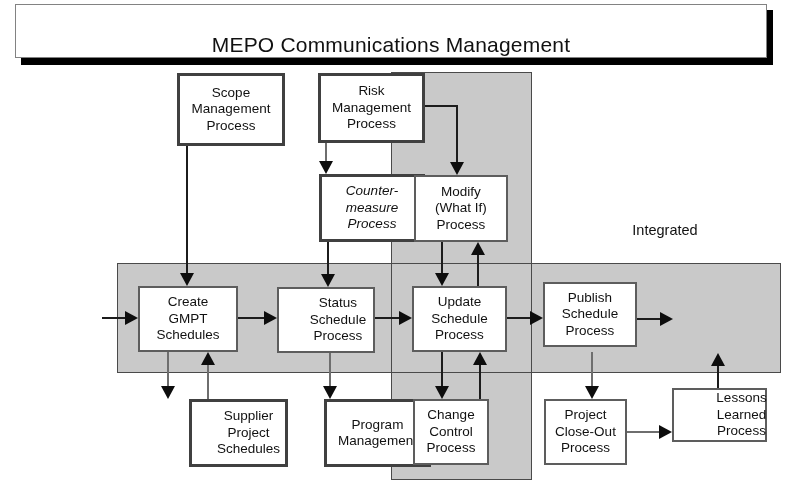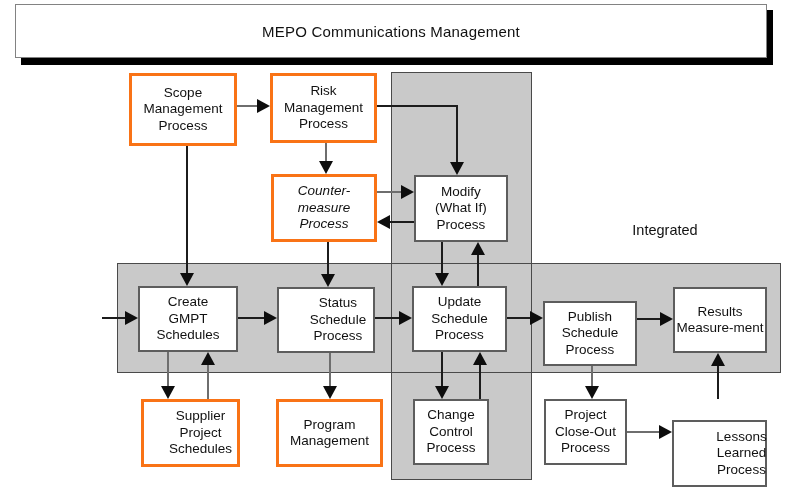--- a/index.html
+++ b/index.html
@@ -2,30 +2,30 @@
 <html><head>
 <meta charset="utf-8">
 <style>
   html,body{margin:0;padding:0;background:#fff;}
   .stage{position:relative;width:791px;height:488px;background:#fff;overflow:hidden;
          font-family:"Liberation Sans","DejaVu Sans",sans-serif;color:#111;}
   
   .title-shadow{position:absolute;left:21px;top:10px;width:752px;height:55px;background:#000;}
   .title-box{position:absolute;left:15px;top:4px;width:752px;height:54px;background:#fff;
              border:1px solid #828282;box-sizing:border-box;
-             display:flex;align-items:center;justify-content:center;
-             font-size:15px;letter-spacing:.2px;}
+             display:flex;align-items:flex-end;justify-content:center;
+             font-size:21px;letter-spacing:.2px;}
   
   .band-fill{position:absolute;background:#c9c9c9;}
   .band-outline{position:absolute;border:1px solid #4a4a4a;box-sizing:border-box;}
   
   .box{position:absolute;background:#fff;box-sizing:border-box;
        display:flex;align-items:center;justify-content:center;text-align:center;
        white-space:pre-line;font-size:13.5px;line-height:1.22;}
-  .thick{border:3px solid #f97316;}
+  .thick{border:3px solid #404040;margin-left:48px;}
   .thin{border:2px solid #5d5d5d;}
   
   .hline,.vline{position:absolute;}
   .hline{height:2px;}
   .vline{width:2px;}
   .gray{background:#6e6e6e;}
   .dark{background:#1c1c1c;}
   .ar{position:absolute;width:0;height:0;}
   .ar.right{border-top:7px solid transparent;border-bottom:7px solid transparent;border-left:13px solid #0d0d0d;}
   .ar.left {border-top:7px solid transparent;border-bottom:7px solid transparent;border-right:13px solid #0d0d0d;}
@@ -136,33 +136,31 @@
 Process</div>
   <div class="box thin" style="left:138px;top:286px;width:100px;height:66px;">Create
 GMPT
 Schedules</div>
   <div class="box thin" style="left:277px;top:287px;width:98px;height:66px;padding-left:24px;">Status
 Schedule
 Process</div>
   <div class="box thin" style="left:412px;top:286px;width:95px;height:66px;">Update
 Schedule
 Process</div>
-  <div class="box thin" style="left:543px;top:301px;width:94px;height:65px;">Publish
+  <div class="box thin" style="left:543px;top:282px;width:94px;height:65px;">Publish
 Schedule
 Process</div>
-  <div class="box thin" style="left:673px;top:287px;width:94px;height:66px;">Results
-Measure-ment</div>
   <div class="box thick" style="left:141px;top:399px;width:99px;height:68px;padding-left:20px;">Supplier
 Project
 Schedules</div>
   <div class="box thick" style="left:276px;top:399px;width:107px;height:68px;">Program
 Management</div>
   <div class="box thin" style="left:413px;top:399px;width:76px;height:66px;">Change
 Control
 Process</div>
   <div class="box thin" style="left:544px;top:399px;width:83px;height:66px;">Project
 Close-Out
 Process</div>
-  <div class="box thin" style="left:672px;top:420px;width:95px;height:67px;padding-left:44px;">Lessons
+  <div class="box thin" style="left:672px;top:388px;width:95px;height:54px;padding-left:44px;">Lessons
 Learned
 Process</div>
 
 </div>
 
 </body></html>

